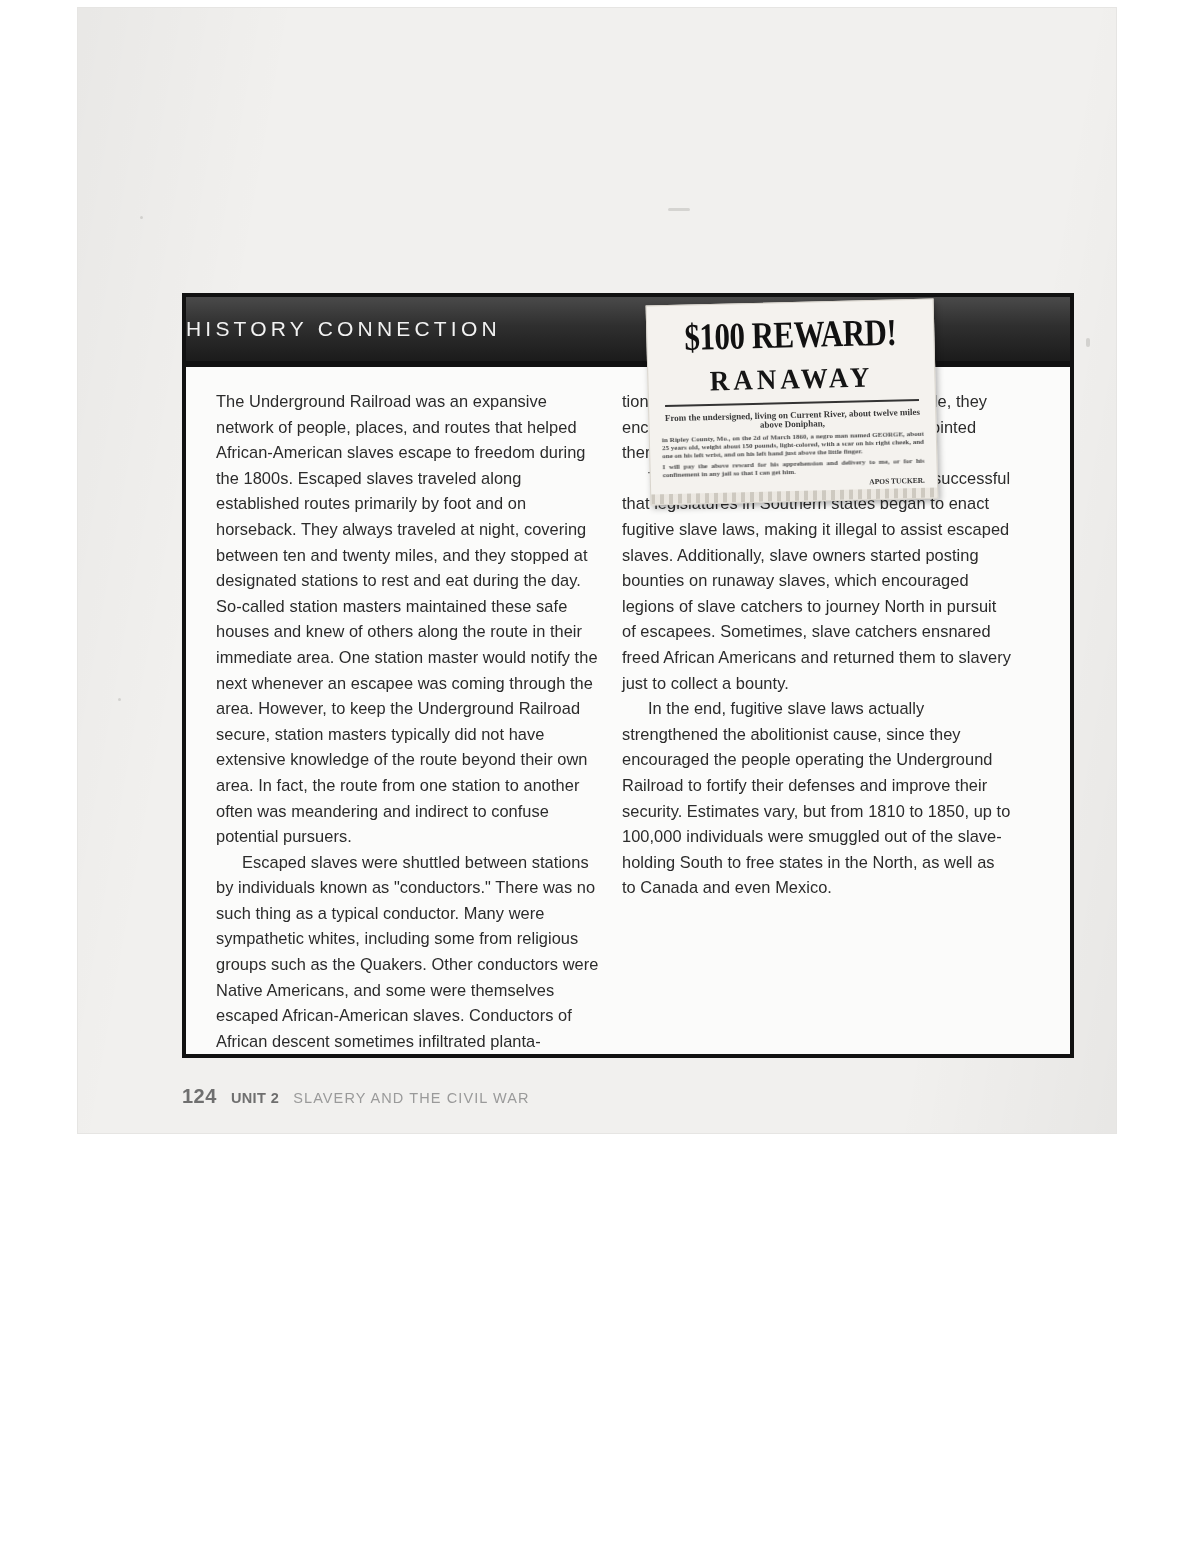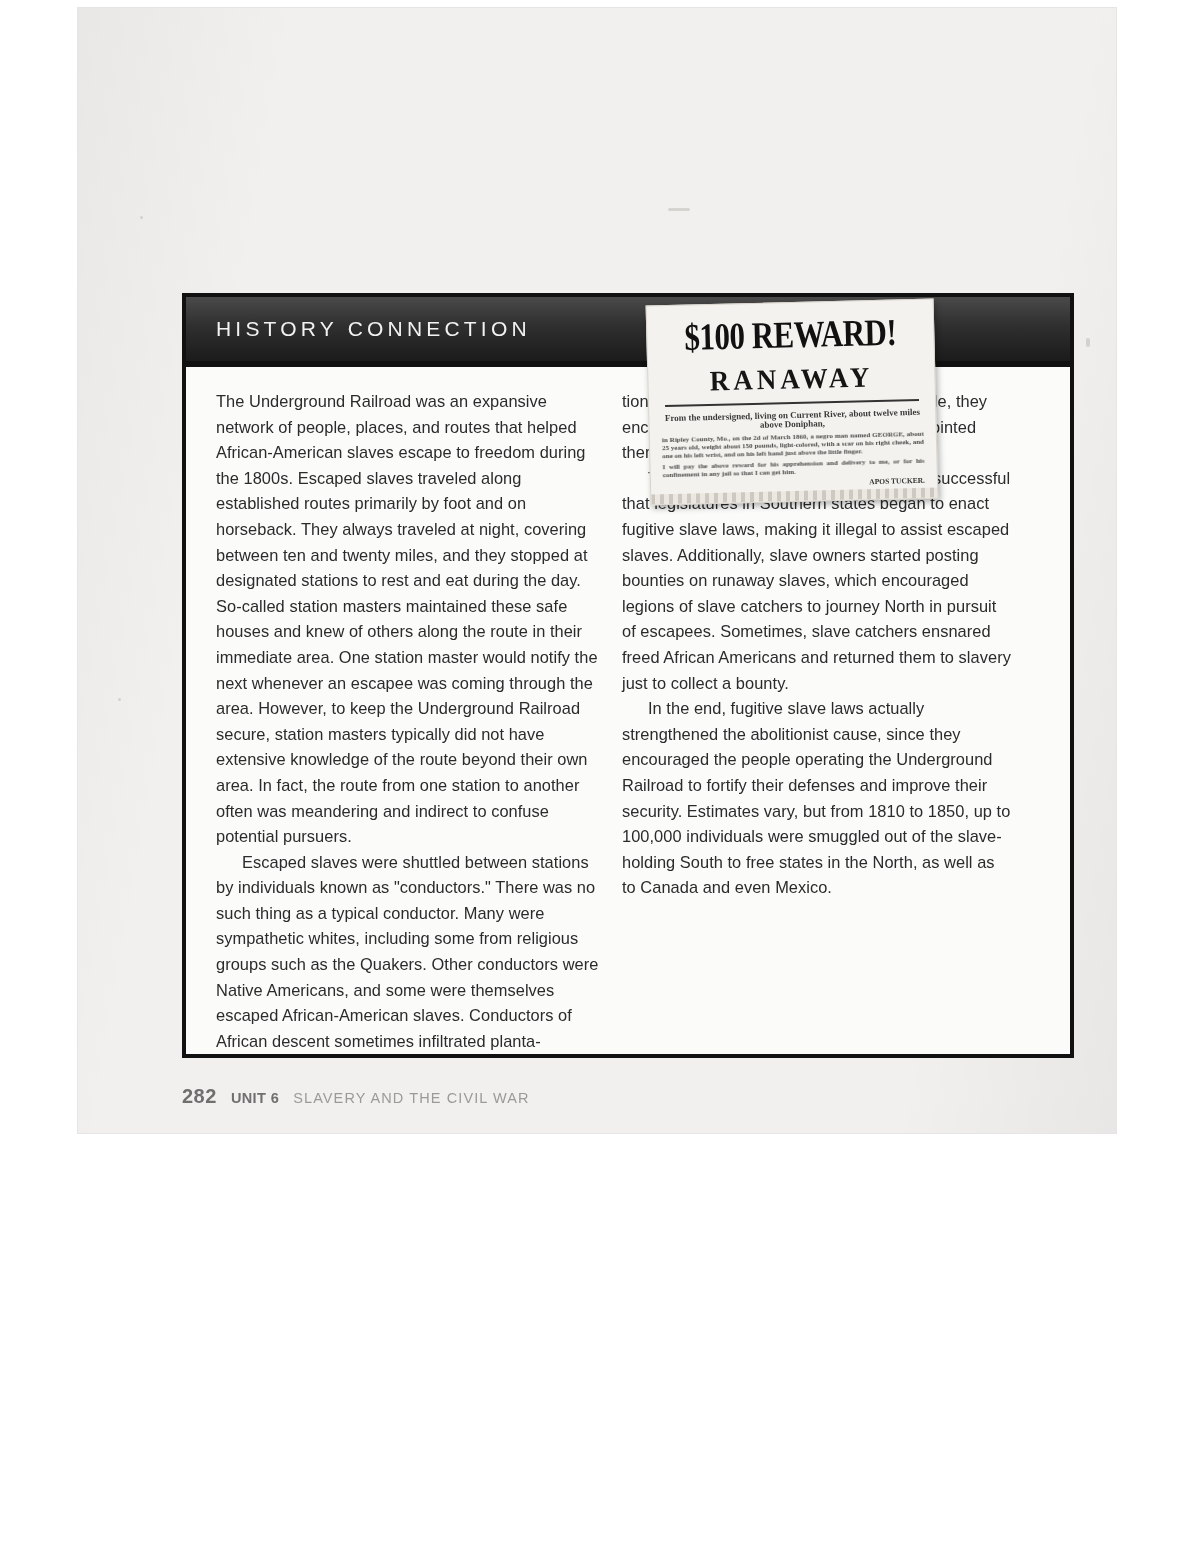--- a/index.html
+++ b/index.html
@@ -49,21 +49,20 @@
     height: 765px;
     border: 4px solid #111111;
     background: #fbfbfa;
     box-sizing: border-box;
   }
   .feature-header {
     height: 64px;
     background: linear-gradient(180deg, #4a4a4a 0%, #2f2f2f 45%, #1b1b1b 100%);
     display: flex;
     align-items: center;
-    padding-left: 30px;
     box-sizing: border-box;
   }
   .feature-header .kicker {
     color: #f2f2f2;
     font-size: 21px;
     letter-spacing: 4.2px;
     font-weight: 400;
   }
   .header-rule {
     height: 6px;
@@ -256,16 +255,16 @@
   <div class="clip-fine">
     <span class="lead">From the undersigned, living on Current River, about twelve miles above Doniphan,</span>
   </div>
   <div class="clip-fine clip-blur">in Ripley County, Mo., on the 2d of March 1860, a negro man named GEORGE, about 25 years old, weight about 150 pounds, light-colored, with a scar on his right cheek, and one on his left wrist, and on his left hand just above the little finger.</div>
   <div class="clip-fine clip-blur">I will pay the above reward for his apprehension and delivery to me, or for his confinement in any jail so that I can get him.</div>
   <div class="clip-sign">APOS TUCKER.</div>
   <div class="clip-bottom-edge"></div>
 </div>
 
 <div class="page-footer">
-  <span class="folio">282</span>
-  <span class="unit-label">UNIT 6</span>
+  <span class="folio">124</span>
+  <span class="unit-label">UNIT 2</span>
   <span class="unit-title">SLAVERY AND THE CIVIL WAR</span>
 </div>
 
 </body></html>

